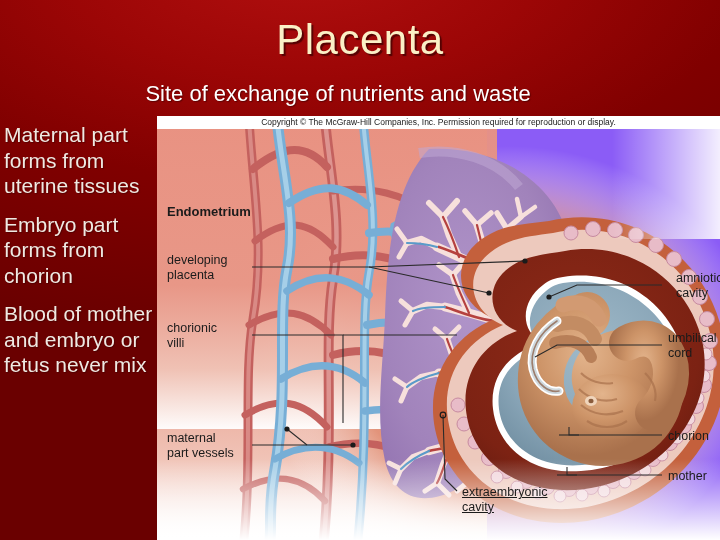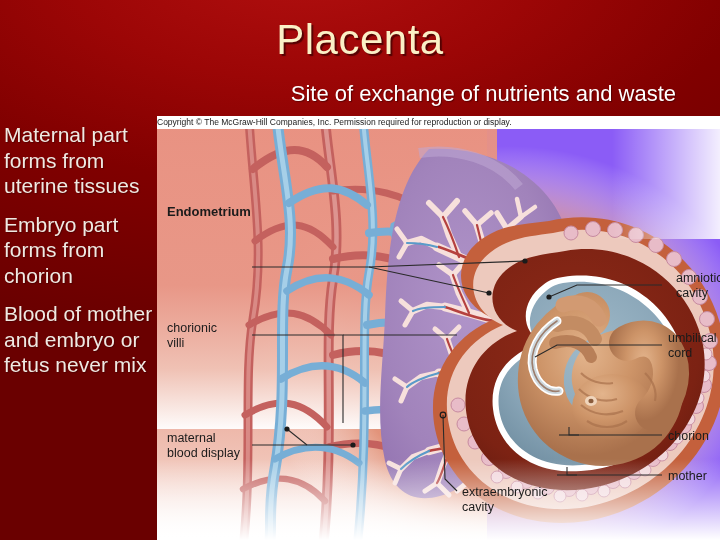--- a/index.html
+++ b/index.html
@@ -26,21 +26,21 @@
     font-size: 42px;
     line-height: 48px;
     color: #fbf0c6;
     text-shadow: 2px 2px 1px rgba(60,0,0,.75);
     letter-spacing: .5px;
   }
   #subtitle {
     position: absolute;
     left: 0; top: 80px;
     width: 676px;
-    text-align: right;
+    text-align: center;
     font-size: 22px;
     line-height: 28px;
     color: #ffffff;
     text-shadow: 1px 1px 1px rgba(60,0,0,.6);
   }
   
   #bullets {
     position: absolute;
     left: 4px; top: 122px;
     width: 150px;
@@ -63,20 +63,21 @@
   #copyright-bar {
     position: absolute;
     left: 0; top: 0;
     width: 563px; height: 13px;
     background: #ffffff;
   }
   #copyright {
     position: absolute;
     left: 0; top: 0;
     width: 563px;
+    text-align: center;
     font-size: 8.5px;
     line-height: 13px;
     color: #1a1a1a;
     font-family: "Liberation Sans", sans-serif;
     white-space: nowrap;
   }
   
   #art {
     position: absolute;
     left: 0; top: 13px;
@@ -411,27 +412,29 @@
             <circle cx="332" cy="164" r="2.6"></circle>
             <circle cx="392" cy="168" r="2.6"></circle>
             <circle cx="196" cy="316" r="2.6"></circle>
             <circle cx="130" cy="300" r="2.6"></circle>
           </g>
           <circle cx="286" cy="286" r="2.8" fill="none" stroke="#1b1b1b" stroke-width="1.2"></circle>
         </g>
       </svg>
 
       <div class="lbl bold" style="left:10px; top:76px;">Endometrium</div>
+      <div class="lbl" style="left:10px; top:124px;">developing
+placenta</div>
       <div class="lbl" style="left:10px; top:192px;">chorionic
 villi</div>
       <div class="lbl" style="left:10px; top:302px;">maternal
-blood display</div>
+part vessels</div>
       <div class="lbl" style="left:519px; top:142px;">amniotic
 cavity</div>
       <div class="lbl" style="left:511px; top:202px;">umbilical
 cord</div>
       <div class="lbl" style="left:511px; top:300px;">chorion</div>
       <div class="lbl" style="left:511px; top:340px;">mother</div>
-      <div class="lbl" style="left:305px; top:356px;">extraembryonic
+      <div class="lbl" style="left:305px; top:356px;text-decoration:underline;">extraembryonic
 cavity</div>
     </div>
   </div>
 </div>
 
 </body></html>

